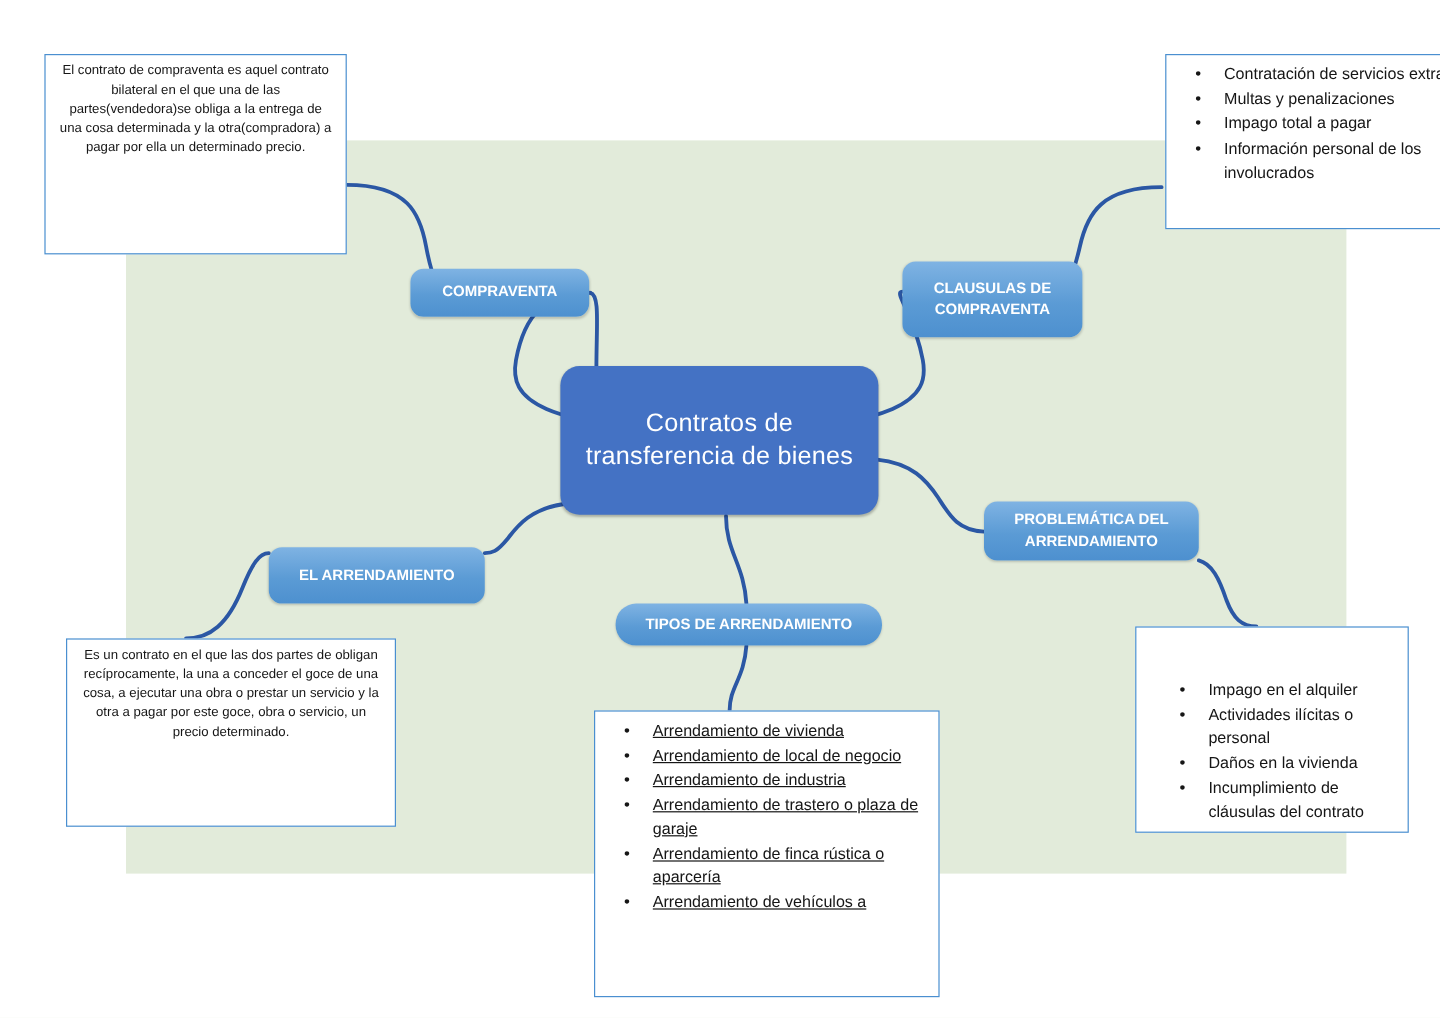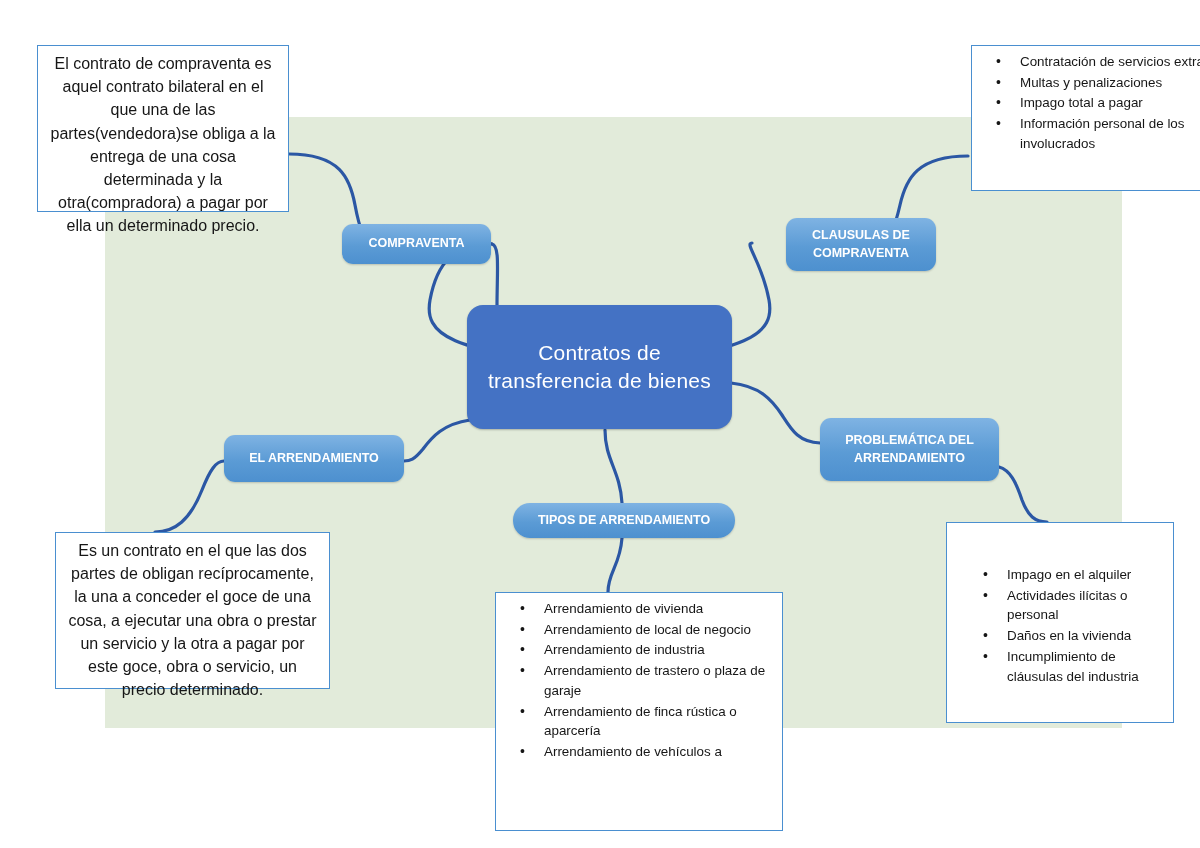--- a/index.html
+++ b/index.html
@@ -81,21 +81,21 @@
   }
   
   .note-box {
     position: absolute;
     background: #ffffff;
     border: 1.6px solid #4a8fd0;
     box-sizing: border-box;
     color: #161616;
   }
   .note-para {
-    font-size: 16px;
+    font-size: 11px;
     line-height: 1.45;
     text-align: center;
     padding: 6px 10px 4px 10px;
     margin: 0;
   }
   ul.note-list {
     margin: 0;
     padding: 6px 10px 6px 46px;
     list-style: none;
   }
@@ -147,66 +147,66 @@
   </svg>
 
   <div class="central-node">
     <span>Contratos de transferencia de bienes</span>
   </div>
 
   <div class="branch-node" style="left:342px; top:224px; width:149px; height:40px;">
     <span>COMPRAVENTA</span>
   </div>
 
-  <div class="branch-node" style="left:786px; top:218px; width:150px; height:53px;">
+  <div class="branch-node" style="left:752px; top:218px; width:150px; height:63px;">
     <span>CLAUSULAS DE COMPRAVENTA</span>
   </div>
 
-  <div class="branch-node" style="left:224px; top:435px; width:180px; height:47px;align-items:center;">
+  <div class="branch-node" style="left:224px; top:456px; width:180px; height:47px;align-items:center;">
     <span>EL ARRENDAMIENTO</span>
   </div>
 
   <div class="branch-node" style="left:513px; top:503px; width:222px; height:35px;border-radius:17px;">
     <span>TIPOS DE ARRENDAMIENTO</span>
   </div>
 
-  <div class="branch-node" style="left:820px; top:418px; width:179px; height:63px;">
+  <div class="branch-node" style="left:820px; top:418px; width:179px; height:49px;">
     <span>PROBLEMÁTICA DEL ARRENDAMIENTO</span>
   </div>
 
   <div class="note-box" style="left:37px; top:45px; width:252px; height:167px;">
     <p class="note-para">El contrato de compraventa es aquel contrato bilateral en el que una de las partes(vendedora)se obliga a la entrega de una cosa determinada y la otra(compradora) a pagar por ella un determinado precio.</p>
   </div>
 
   <div class="note-box" style="left:971px; top:45px; width:257px; height:146px;">
     <ul class="note-list">
       <li>Contratación de servicios extra</li>
       <li>Multas y penalizaciones</li>
       <li>Impago total a pagar</li>
       <li>Información personal de los involucrados</li>
     </ul>
   </div>
 
   <div class="note-box" style="left:55px; top:532px; width:275px; height:157px;">
     <p class="note-para">Es un contrato en el que las dos partes de obligan recíprocamente, la una a conceder el goce de una cosa, a ejecutar una obra o prestar un servicio y la otra a pagar por este goce, obra o servicio, un precio determinado.</p>
   </div>
 
-  <div class="note-box" style="left:495px; top:592px; width:288px; height:239px;">
+  <div class="note-box" style="left:495px; top:592px; width:288px; height:239px;text-decoration:underline;">
     <ul class="note-list">
       <li>Arrendamiento de vivienda</li>
       <li>Arrendamiento de local de negocio</li>
       <li>Arrendamiento de industria</li>
       <li>Arrendamiento de trastero o plaza de garaje</li>
       <li>Arrendamiento de finca rústica o aparcería</li>
       <li>Arrendamiento de vehículos a</li>
     </ul>
   </div>
 
-  <div class="note-box" style="left:946px; top:522px; width:228px; height:201px;">
+  <div class="note-box" style="left:946px; top:522px; width:228px; height:172px;">
     <ul class="note-list" style="padding-top:42px; padding-left:58px;">
       <li>Impago en el alquiler</li>
       <li>Actividades ilícitas o personal</li>
       <li>Daños en la vivienda</li>
-      <li>Incumplimiento de cláusulas del industria</li>
+      <li>Incumplimiento de cláusulas del contrato</li>
     </ul>
   </div>
 
 </div>
 
 </body></html>

